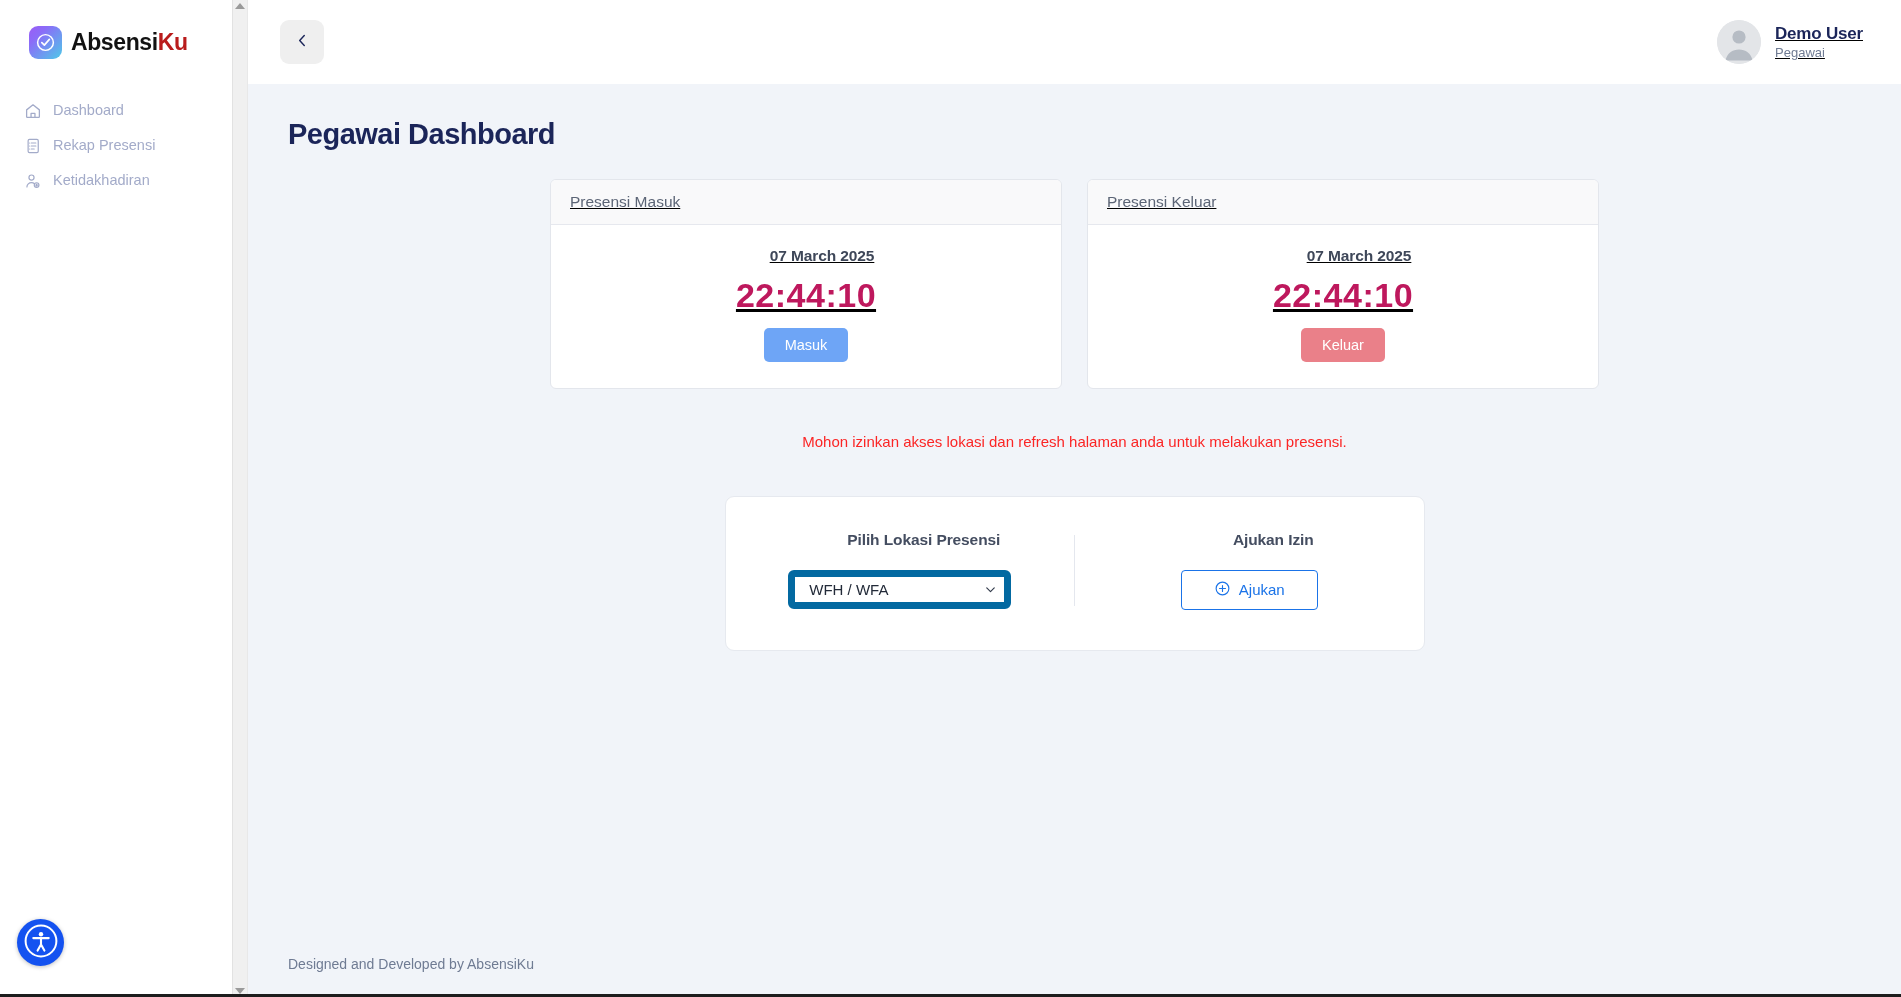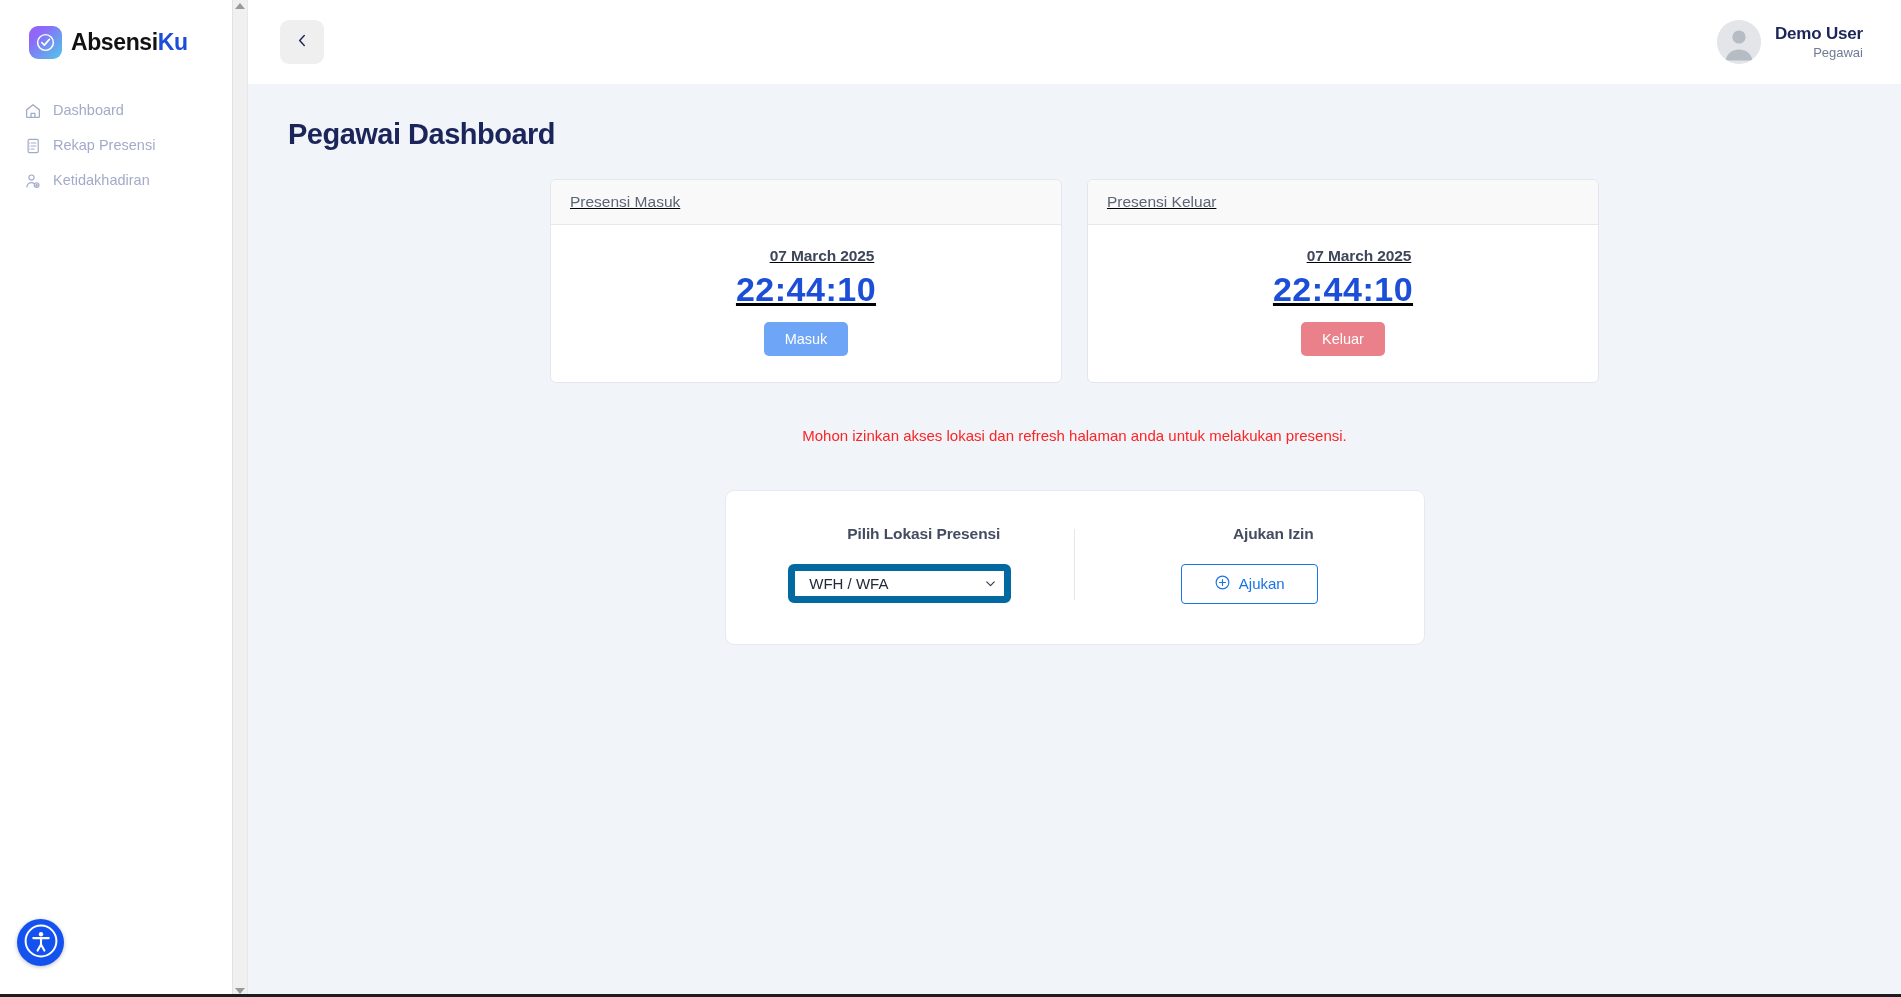--- a/index.html
+++ b/index.html
@@ -48,21 +48,21 @@
     flex: none;
   }
 
   .brand-name {
     font-size: 23px;
     font-weight: bold;
     letter-spacing: -0.4px;
     color: #121212;
     white-space: nowrap;
   }
-  .brand-name .accent { color: #1d4ed8; }
+  .brand-name .accent { color: #b91c1c; }
 
   .nav {
     margin-top: 36px;
     padding: 0 14px;
     display: flex;
     flex-direction: column;
     gap: 4px;
   }
 
   .nav-item {
@@ -152,21 +152,21 @@
     cursor: pointer;
   }
   .avatar {
     width: 44px; height: 44px;
     border-radius: 50%;
     background: #e3e5e8;
     overflow: hidden;
     flex: none;
     position: relative;
   }
-  .user-meta { text-align: right; line-height: 1.25; }
+  .user-meta { text-align: left; line-height: 1.25; text-decoration: underline; }
   .user-name {
     font-size: 17px;
     font-weight: bold;
     color: #1b2559;
     letter-spacing: -0.2px;
   }
   .user-role {
     font-size: 13px;
     color: #6f7b93;
   }
@@ -215,23 +215,23 @@
   .pcard-date {
     font-size: 15.5px;
     font-weight: bold;
     color: #3e4759;
     letter-spacing: -0.1px;
     padding-left: 32px;
   }
   .pcard-time {
     font-size: 34px;
     font-weight: bold;
-    color: #1d4ed8;
+    color: #be185d;
     letter-spacing: 0.5px;
-    margin-top: 4px;
+    margin-top: 10px;
     line-height: 1.2;
   }
   .pcard-btn {
     margin-top: 12px;
     border: none;
     border-radius: 5px;
     padding: 9px 21px;
     font-size: 14.5px;
     color: #ffffff;
     cursor: pointer;
@@ -504,20 +504,23 @@
               </svg>
             </span>
             <span>Ajukan</span>
           </button>
         </div>
 
       </section>
 
     </main>
 
+    <footer class="footer">
+      <span>Designed and Developed by AbsensiKu</span>
+    </footer>
 
   </div>
 
   <button class="a11y-btn">
     <span>
       <svg width="36" height="36" viewBox="0 0 36 36" fill="none">
         <circle cx="18" cy="18" r="15.4" stroke="#ffffff" stroke-width="2"></circle>
         <circle cx="18" cy="11.2" r="2.2" fill="#ffffff"></circle>
         <path d="M10.3 15.1 h15.4" stroke="#ffffff" stroke-width="2.1" stroke-linecap="round"></path>
         <path d="M18 15.1 v6.4 M18 21.5 L14.6 27.6 M18 21.5 L21.4 27.6" stroke="#ffffff" stroke-width="2.1" stroke-linecap="round" stroke-linejoin="round"></path>

